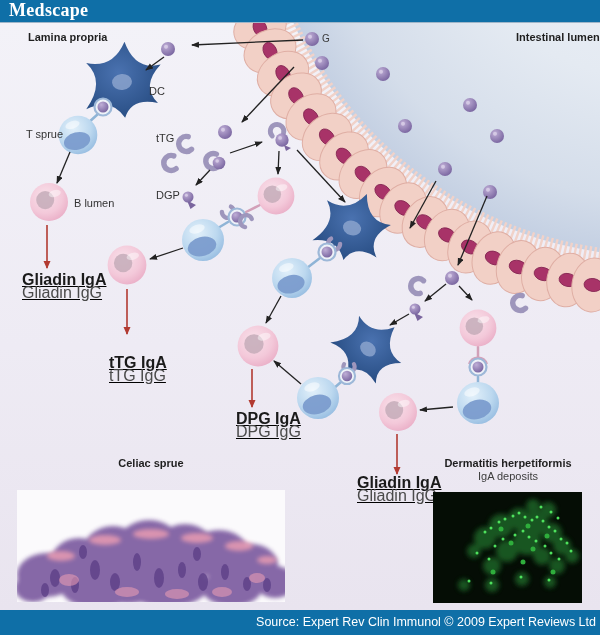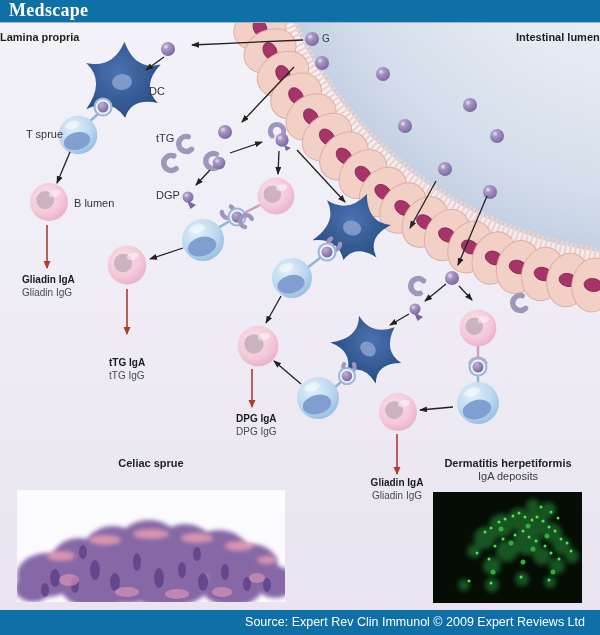--- a/index.html
+++ b/index.html
@@ -5,25 +5,25 @@
   html,body{margin:0;padding:0;background:#555;}
   .page{position:relative;width:600px;height:635px;overflow:hidden;
         font-family:"Liberation Sans",sans-serif;background:#edeaf3;}
   .topbar{position:absolute;left:0;top:0;width:600px;height:22px;background:#0f6fa7;
           z-index:3;border-bottom:1px solid #9fb6c9;}
   .brand{font-family:"Liberation Serif",serif;font-size:18px;font-weight:bold;
          color:#ffffff;line-height:21px;padding-left:9px;letter-spacing:.3px;border-radius:10px;}
   .botbar{position:absolute;left:0;top:610px;width:600px;height:25px;background:#0f6fa7;
           z-index:3;}
   .source{font-size:12.5px;color:#ffffff;line-height:25px;text-align:right;
-          padding-right:15px;}
+          padding-right:4px;}
   svg.diagram{position:absolute;left:0;top:0;z-index:1;}
   .lbl{position:absolute;z-index:2;font-size:11px;color:#333;white-space:nowrap;}
   .lbl.b{font-weight:bold;color:#1f1f1f;}
-  .ab{position:absolute;z-index:2;font-size:10px;line-height:12.5px;white-space:nowrap;}
+  .ab{position:absolute;z-index:2;font-size:16px;line-height:12.5px;white-space:nowrap;text-decoration:underline;}
   .ab .l1{font-weight:bold;color:#1a1a1a;}
   .ab .l2{color:#4a4a4a;}
   .cap{position:absolute;z-index:2;font-size:11px;line-height:12.5px;text-align:center;}
   .cap .l1{font-weight:bold;color:#1f1f1f;}
   .cap .l2{color:#3d3d3d;}
   .photo{position:absolute;z-index:2;}
   .small{font-size:10px;color:#3a3a3a;}
 </style>
 </head>
 <body>
@@ -298,21 +298,21 @@
     </g>
   </svg>
 
   <div class="topbar">
     <div class="brand">Medscape</div>
   </div>
   <div class="botbar">
     <div class="source">Source: Expert Rev Clin Immunol © 2009 Expert Reviews Ltd</div>
   </div>
 
-  <div class="lbl b" style="left:0;top:31px">Lamina propria</div>
+  <div class="lbl b" style="left:28px;top:31px">Lamina propria</div>
   <div class="lbl b" style="left:516px;top:31px">Intestinal lumen</div>
   <div class="lbl small" style="left:322px;top:33px">G</div>
   <div class="lbl" style="left:149px;top:85px">DC</div>
   <div class="lbl" style="left:26px;top:128px">T sprue</div>
   <div class="lbl" style="left:156px;top:132px">tTG</div>
   <div class="lbl" style="left:156px;top:189px">DGP</div>
   <div class="lbl" style="left:74px;top:197px">B lumen</div>
 
   <div class="ab" style="left:22px;top:274px">
     <div class="l1">Gliadin IgA</div>

